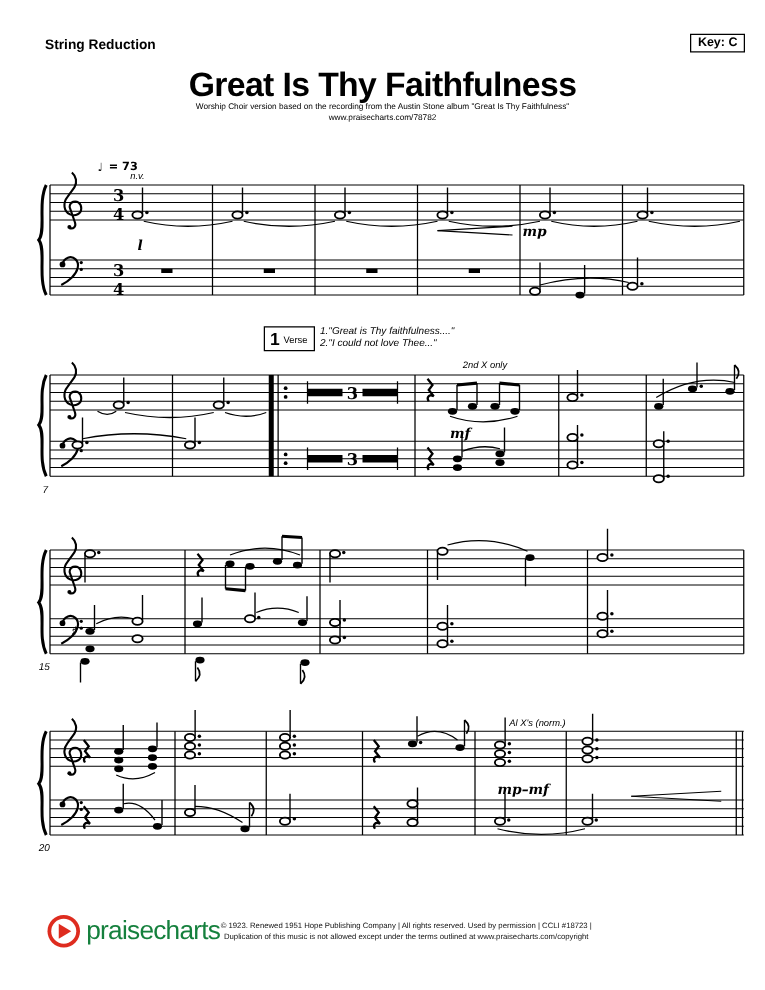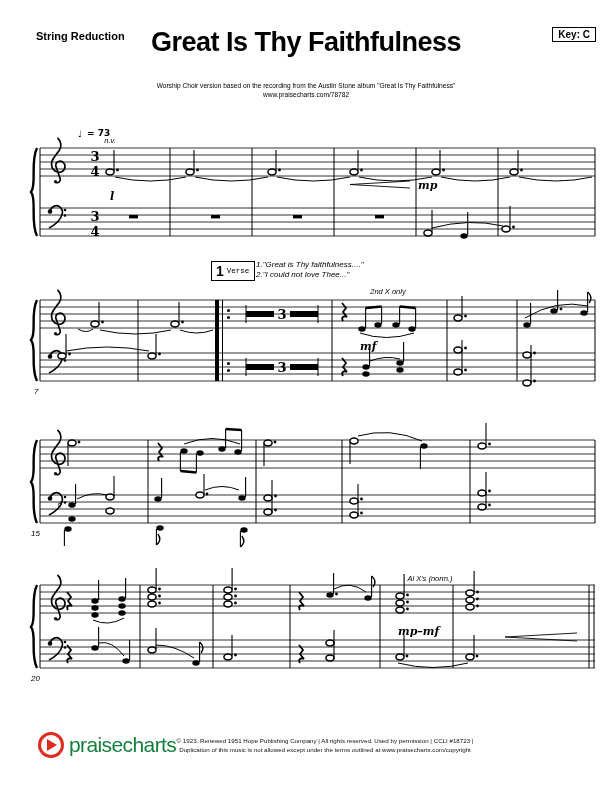--- a/index.html
+++ b/index.html
@@ -1,29 +1,29 @@
 <!DOCTYPE html>
 <html><head>
 <meta charset="utf-8">
 <style>
   html,body{margin:0;padding:0;background:#888;}
   .page{position:relative;width:612px;height:792px;background:#ffffff;margin:0 auto;
         font-family:"Liberation Sans",sans-serif;color:#000;overflow:hidden;}
   .abs{position:absolute;}
   .part-name{left:36px;top:30px;font-size:11px;font-weight:bold;}
   .key-box{right:16px;top:27px;border:1.5px solid #000;padding:1px 5px;font-size:10px;font-weight:bold;}
-  .title{left:0;top:27px;width:612px;text-align:center;font-size:27px;font-weight:bold;letter-spacing:-0.5px;}
+  .title{left:0;top:53px;width:612px;text-align:center;font-size:27px;font-weight:bold;letter-spacing:-0.5px;}
   .subtitle{left:0;top:82px;width:612px;text-align:center;font-size:6.6px;}
   .url{left:0;top:91px;width:612px;text-align:center;font-size:6.6px;}
   .credits{right:18px;top:86px;text-align:right;line-height:11px;}
   .credits .auth{font-size:8.5px;font-weight:bold;}
   .credits .arr{font-size:8px;font-style:italic;}
   .reh-box{left:211px;top:261px;border:1.6px solid #000;padding:1px 5px 1px 4px;display:flex;align-items:center;gap:3px;background:#fff;}
   .reh-num{font-size:14px;font-weight:bold;}
-  .reh-lbl{font-size:7.5px;font-family:Liberation Mono, monospace;}
+  .reh-lbl{font-size:7.5px;}
   .cues{left:256px;top:260px;font-size:8px;font-style:italic;line-height:10px;}
   .footer-logo{left:38px;top:732px;display:flex;align-items:center;gap:5px;}
   .logo-disc{width:26px;height:26px;border-radius:50%;background:#de2c1f;position:relative;}
   .logo-ring{position:absolute;left:3px;top:3px;width:20px;height:20px;border-radius:50%;background:#fff;}
   .logo-tri{position:absolute;left:9px;top:7px;width:0;height:0;border-left:10px solid #de2c1f;border-top:6px solid transparent;border-bottom:6px solid transparent;}
   .logo-word{font-size:21px;color:#15803d;letter-spacing:-0.6px;font-weight:500;}
   .copyright{left:160px;top:737px;width:330px;text-align:center;font-size:6.2px;line-height:8.5px;color:#111;}
   svg{position:absolute;left:0;top:0;}
   .sl{stroke:#000;stroke-width:0.8;fill:none;}
   .bl{stroke:#000;stroke-width:1;}

